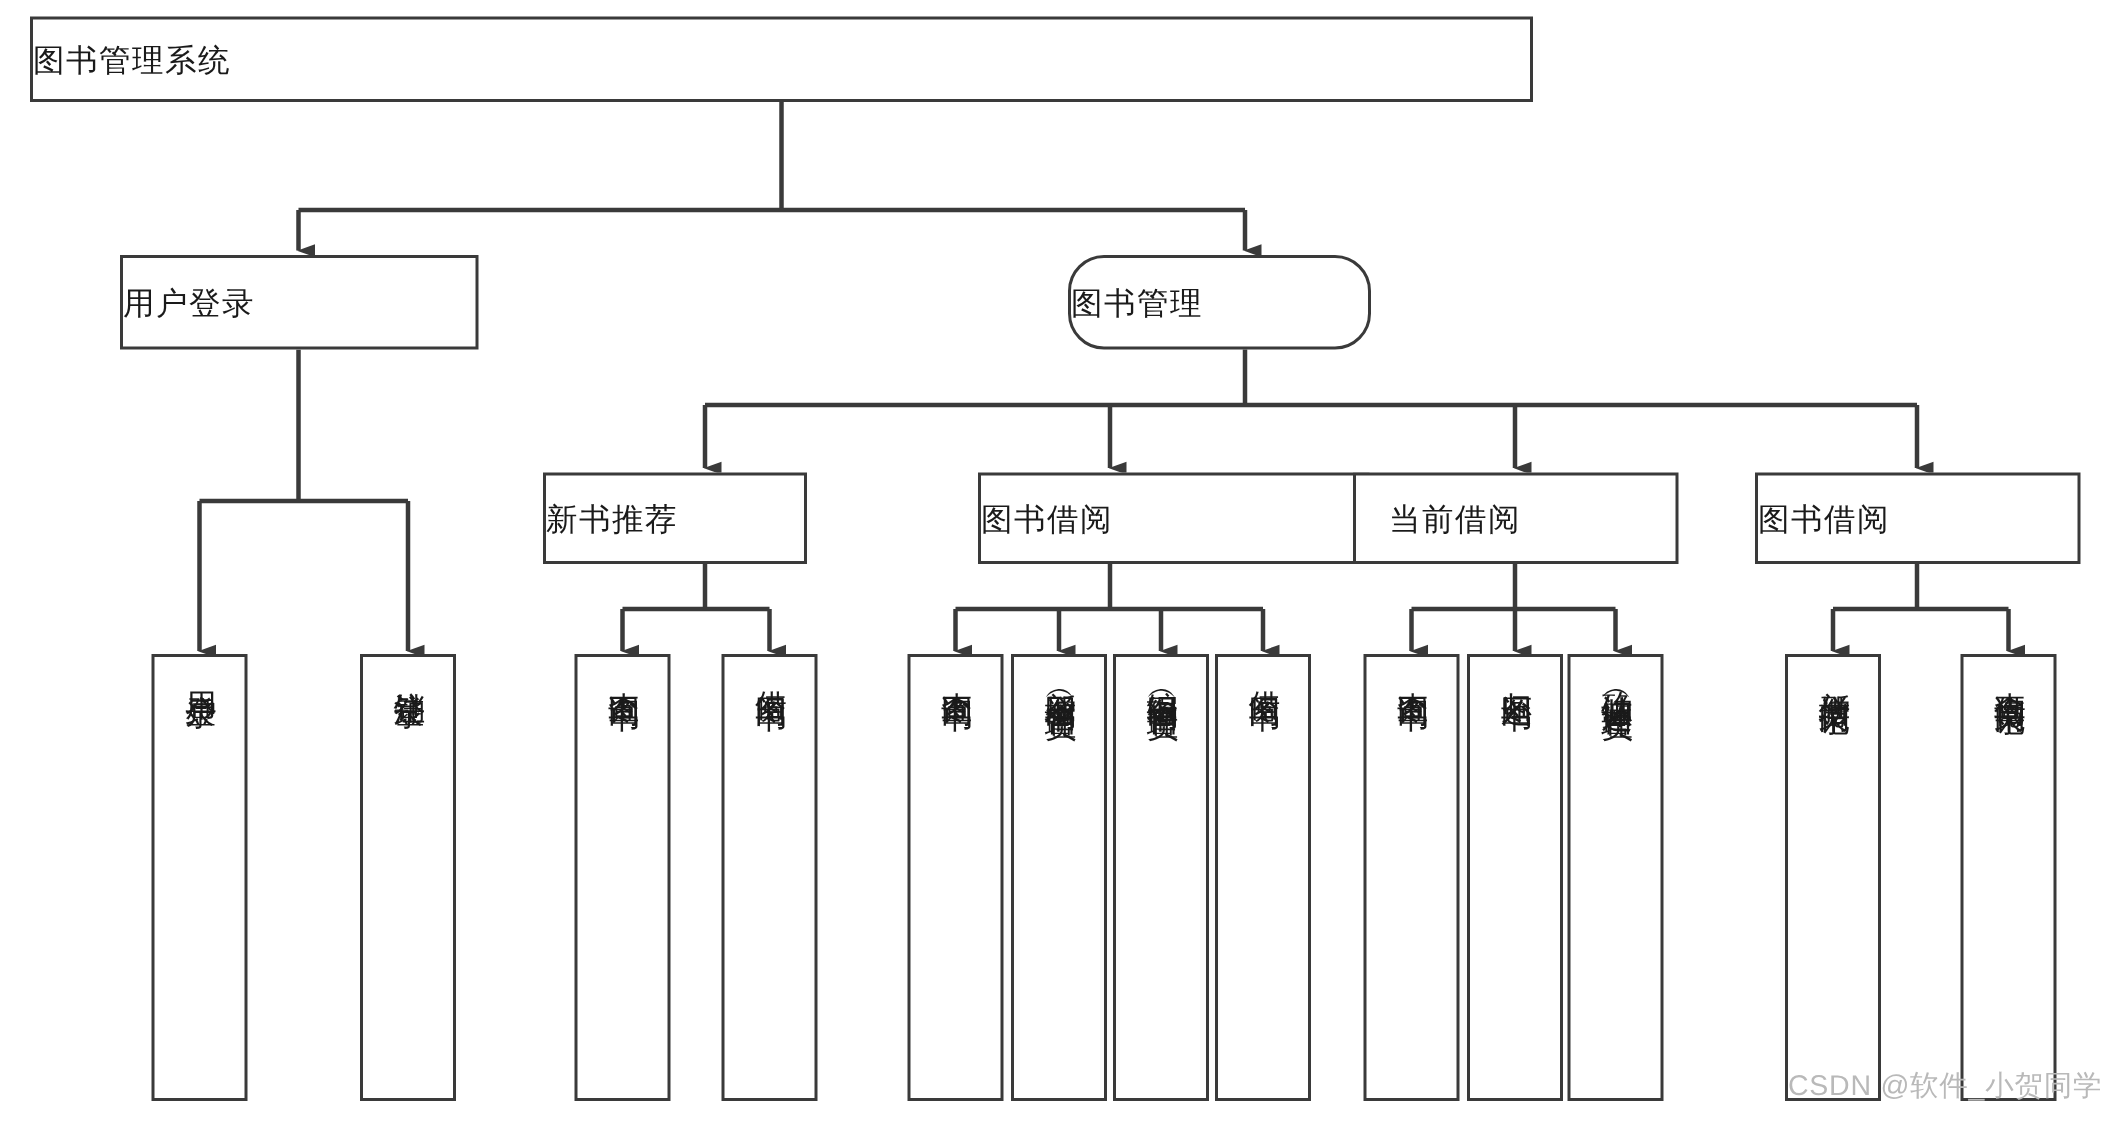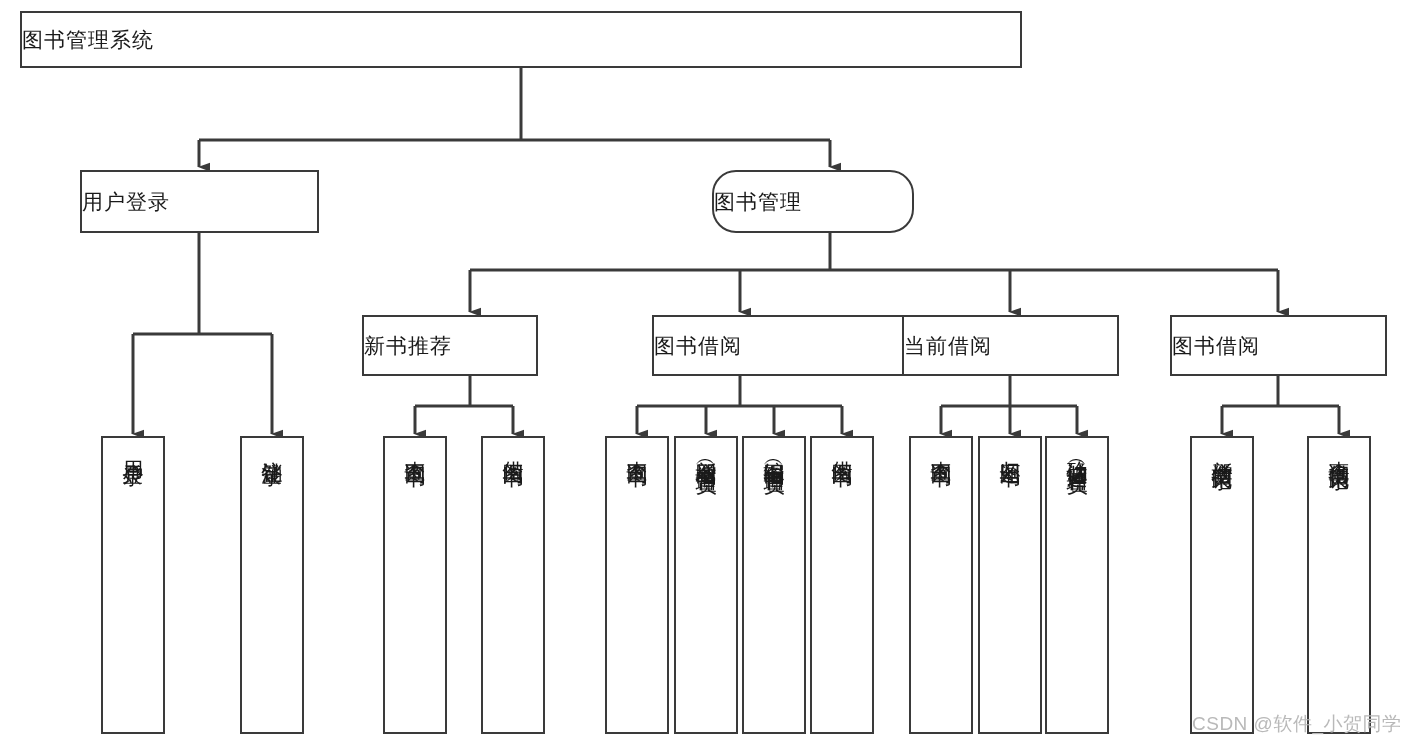--- a/index.html
+++ b/index.html
@@ -125,21 +125,21 @@
   <div class="node-box horiz" style="left:712px; top:170px; width:202px; height:63px;border-radius:24px;">
     <span>图书管理</span>
   </div>
 
   <div class="node-box horiz" style="left:362px; top:315px; width:176px; height:61px;">
     <span>新书推荐</span>
   </div>
   <div class="node-box horiz" style="left:652px; top:315px; width:261px; height:61px;">
     <span>图书借阅</span>
   </div>
-  <div class="node-box horiz" style="left:902px; top:315px; width:217px; height:61px;">
+  <div class="node-box horiz" style="left:902px; top:315px; width:217px; height:61px;padding-left:22px;">
     <span>当前借阅</span>
   </div>
   <div class="node-box horiz" style="left:1170px; top:315px; width:217px; height:61px;">
     <span>图书借阅</span>
   </div>
 
   <div class="node-box vert" style="left:101px; top:436px; width:64px; height:298px;">
     <span class="vtext">用户登录</span>
   </div>
   <div class="node-box vert" style="left:240px; top:436px; width:64px; height:298px;">

